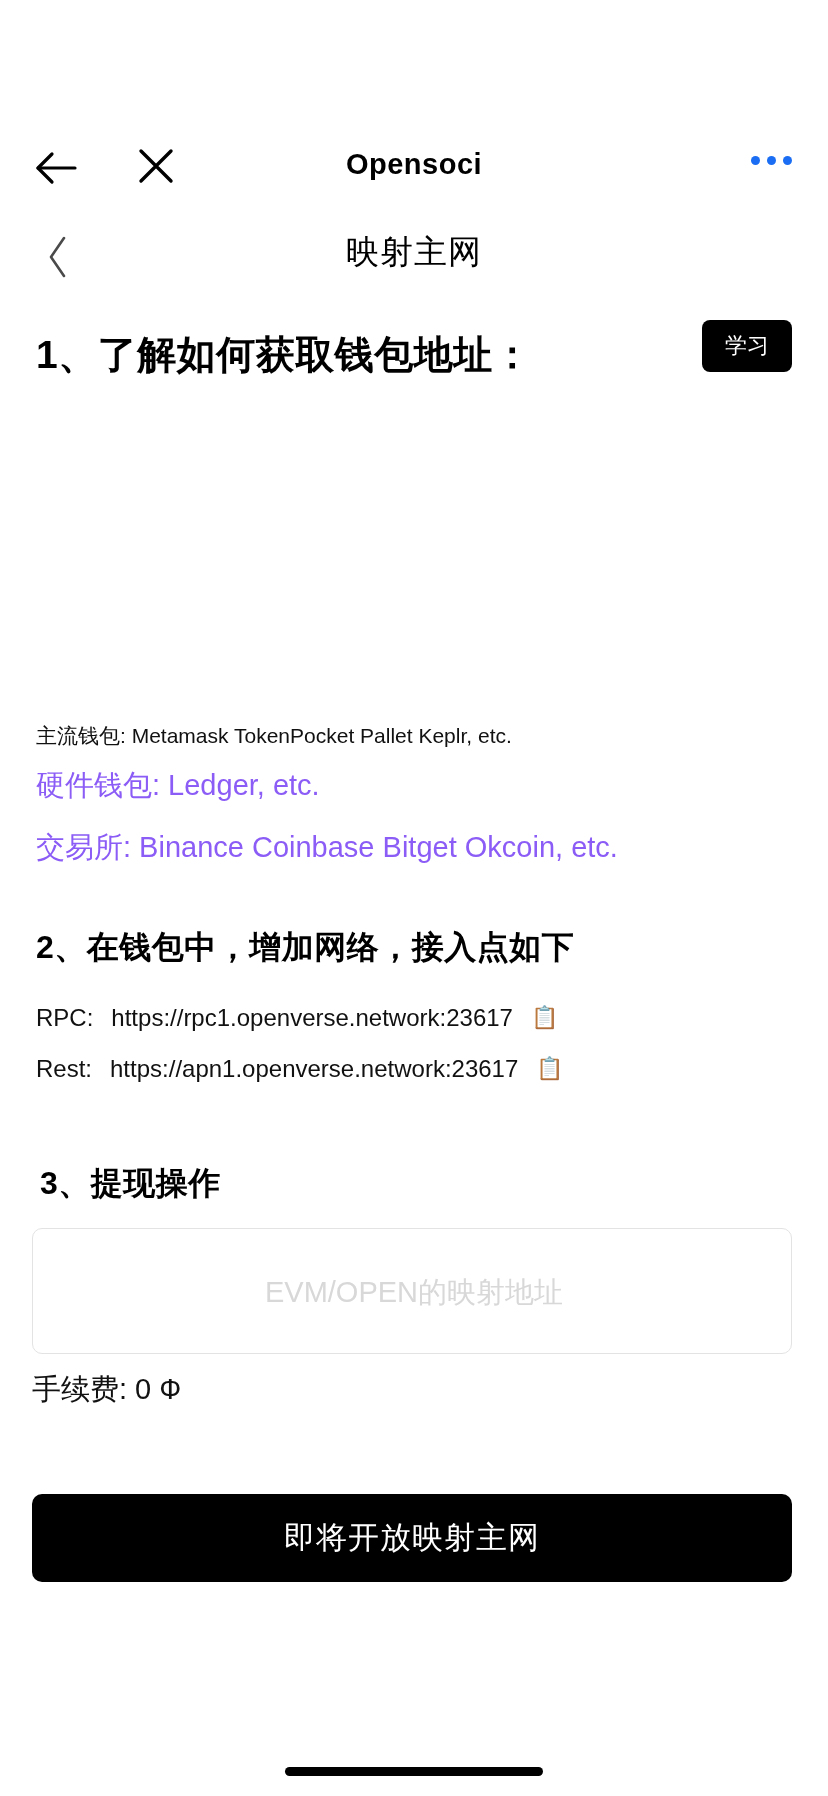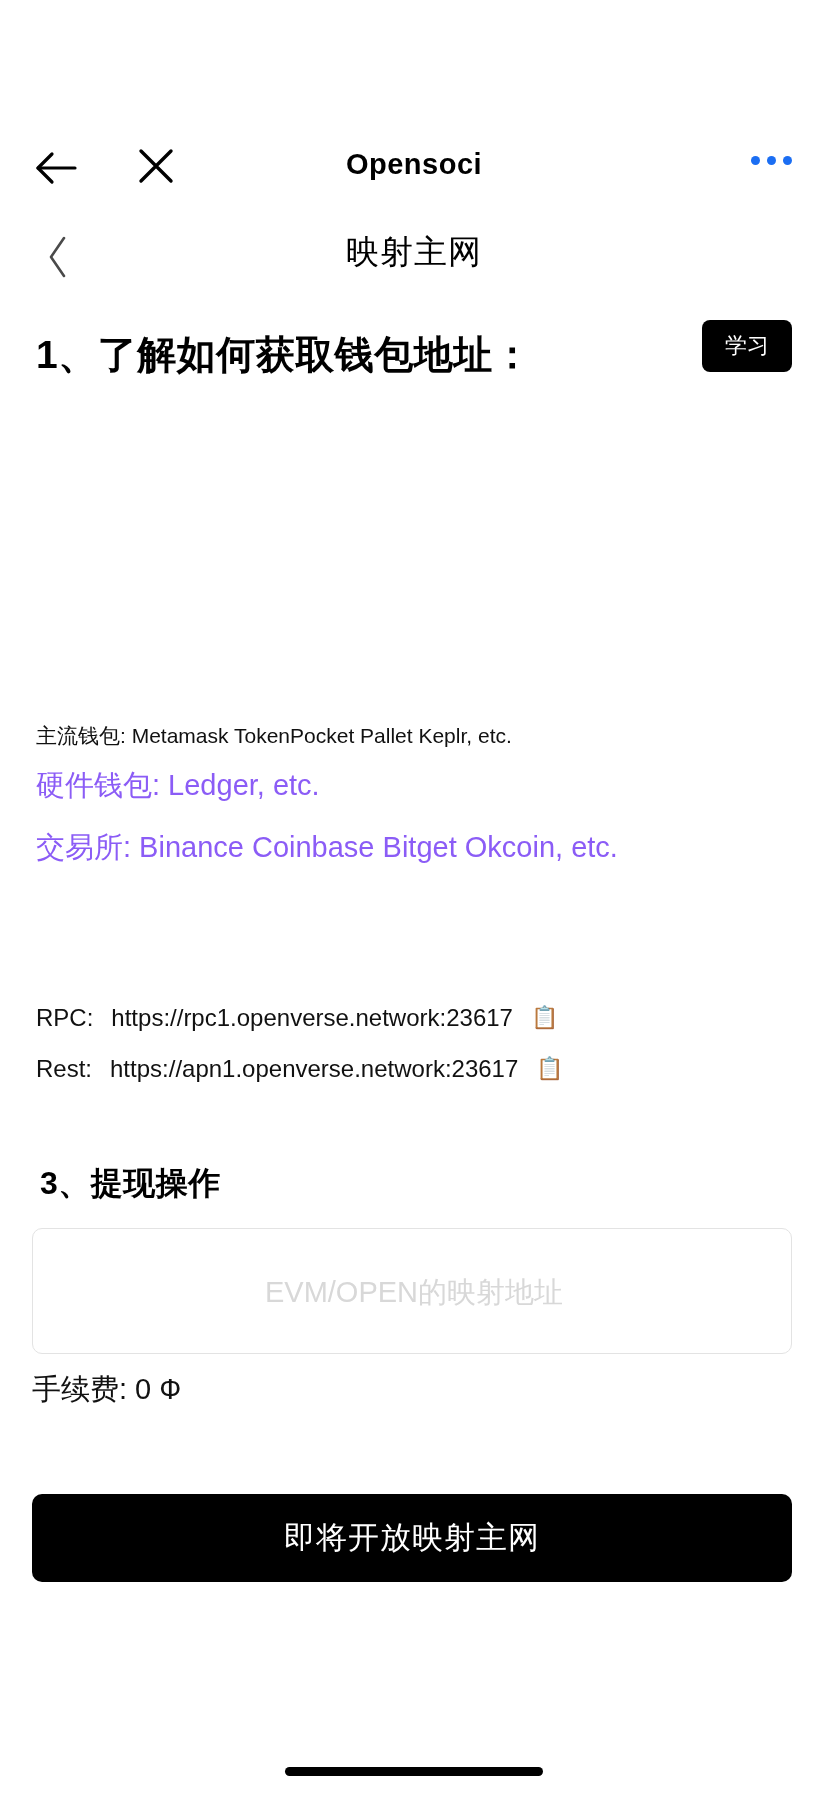--- a/index.html
+++ b/index.html
@@ -301,20 +301,21 @@
     <div class="heading-1">1、了解如何获取钱包地址：</div>
     <button class="learn-btn">学习</button>
   </div>
 
   <div class="wallet-lines">
     <div class="wline-small">主流钱包: Metamask TokenPocket Pallet Keplr, etc.</div>
     <div class="wline l2">硬件钱包: Ledger, etc.</div>
     <div class="wline l3">交易所: Binance Coinbase Bitget Okcoin, etc.</div>
   </div>
 
+  <div class="heading-2">2、在钱包中，增加网络，接入点如下</div>
 
   <div class="endpoint e1">
     <span>RPC:</span>
     <span>https://rpc1.openverse.network:23617</span>
     <span class="copy-icon">📋</span>
   </div>
 
   <div class="endpoint e2">
     <span>Rest:</span>
     <span>https://apn1.openverse.network:23617</span>

